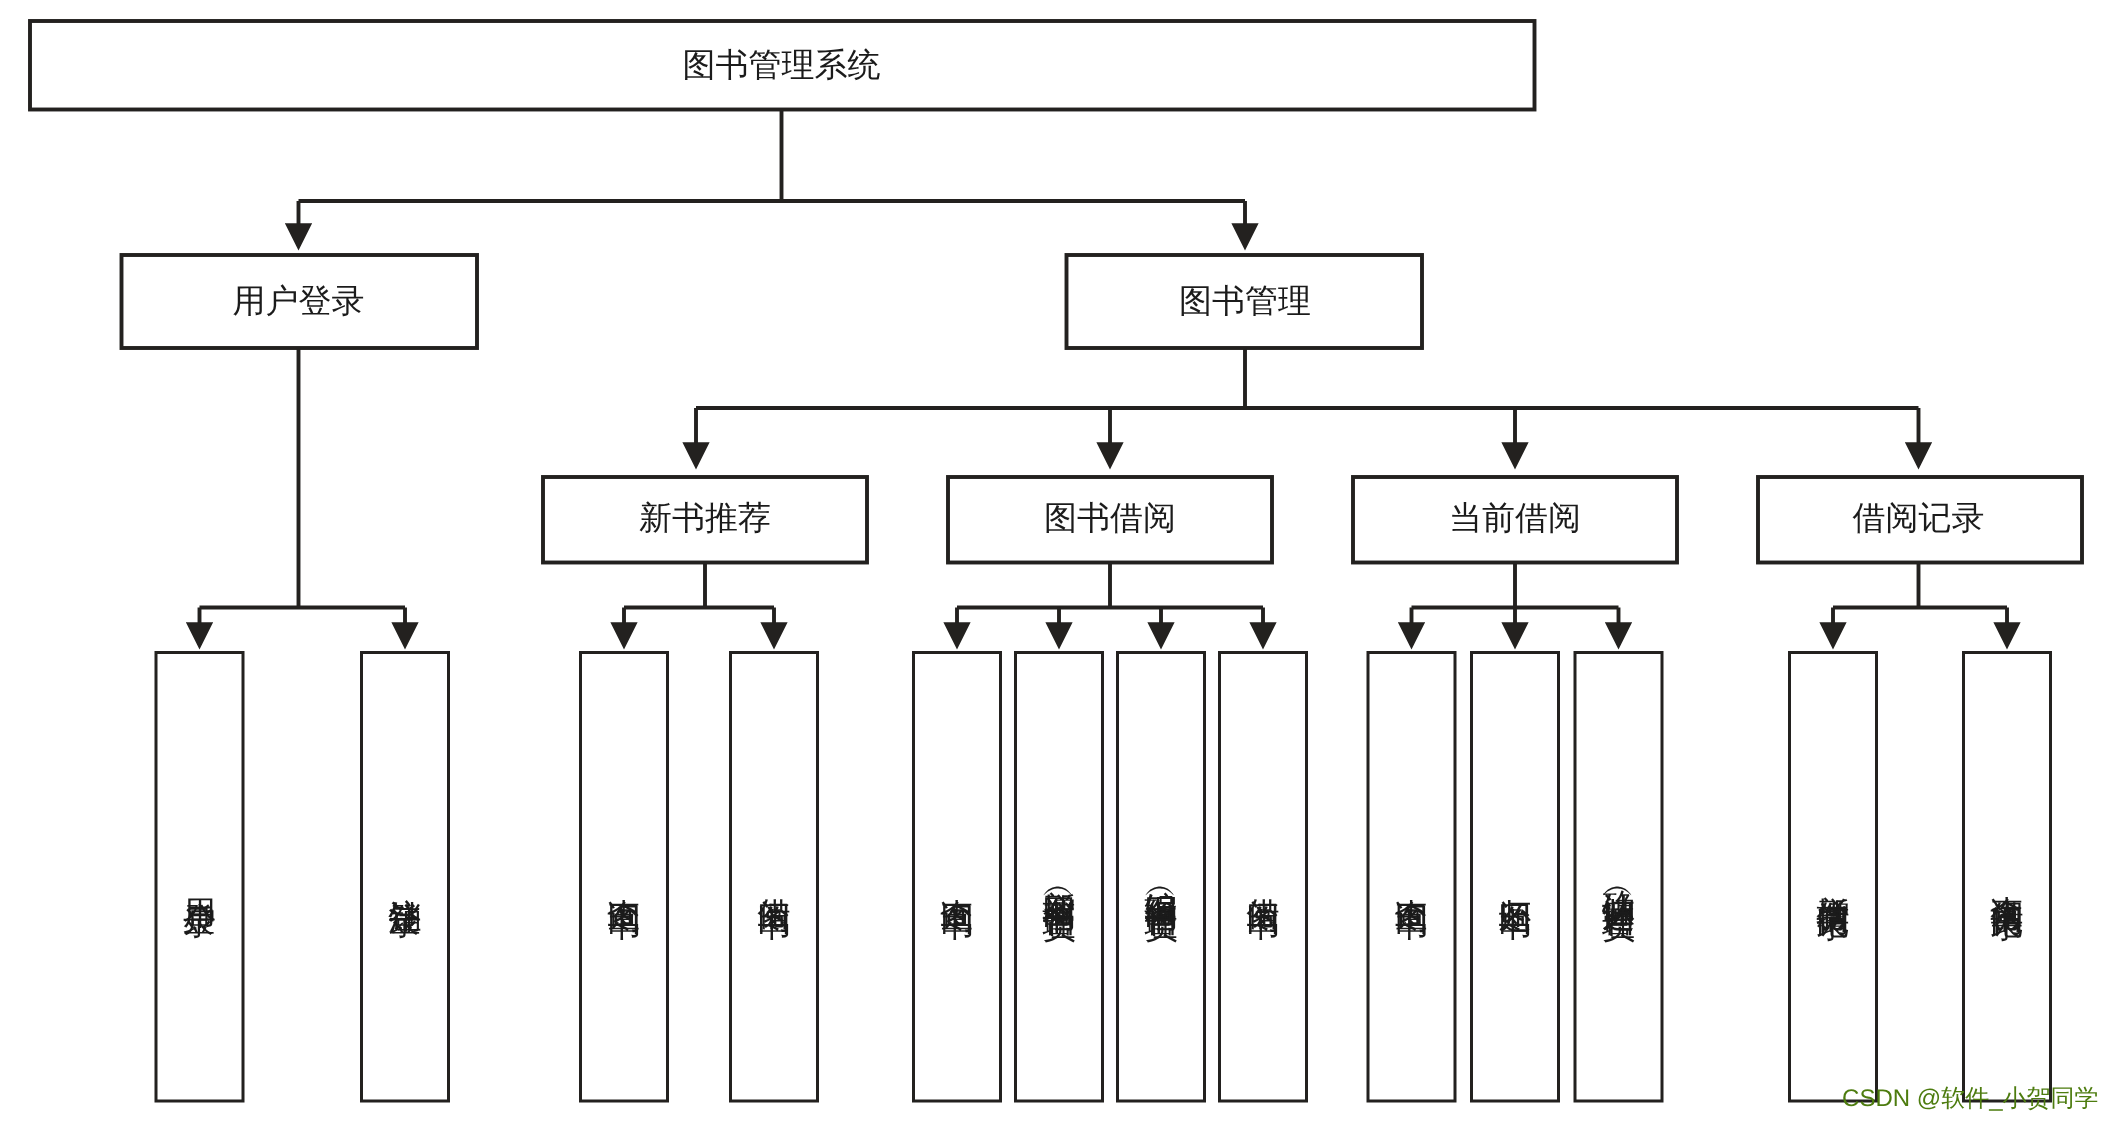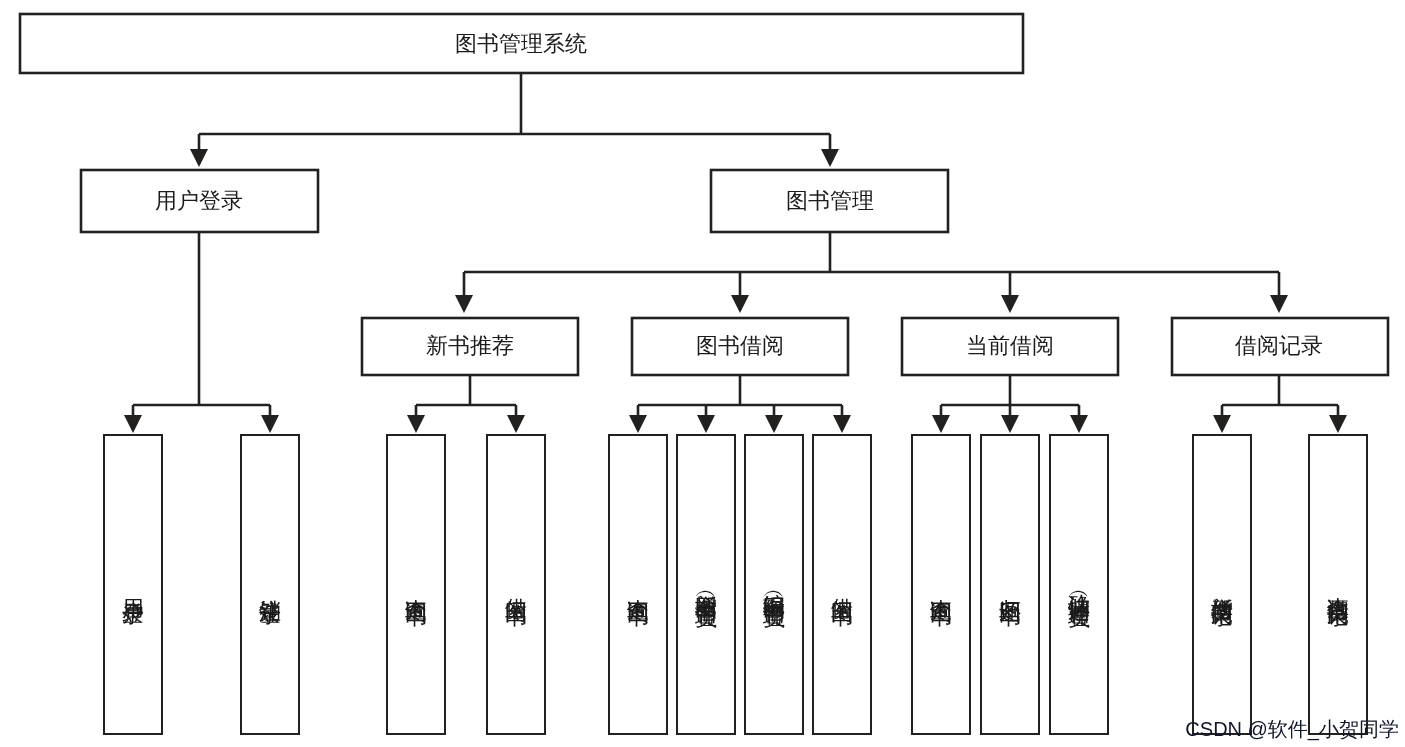--- a/index.html
+++ b/index.html
@@ -26,21 +26,21 @@
     display:block;
   }
   .leaf-wrap{
     display:flex;align-items:center;justify-content:center;
     width:100%;height:100%;
   }
   .connector{stroke:#23211f;stroke-width:2.6;fill:none;}
   .watermark{
     position:absolute;right:6px;bottom:4px;
     font-family:"Liberation Sans","DejaVu Sans",sans-serif;
-    font-size:20px;color:#0f172a;white-space:nowrap;
+    font-size:16px;color:#4d7c0f;white-space:nowrap;
     pointer-events:none;
   }
   .leafbox{position:absolute;box-sizing:border-box;
     border:2.6px solid #23211f;background:#ffffff;}
 </style>
 </head>
 <body>
 
 <svg id="diagram" viewBox="0 0 1405 747">
   <defs>

